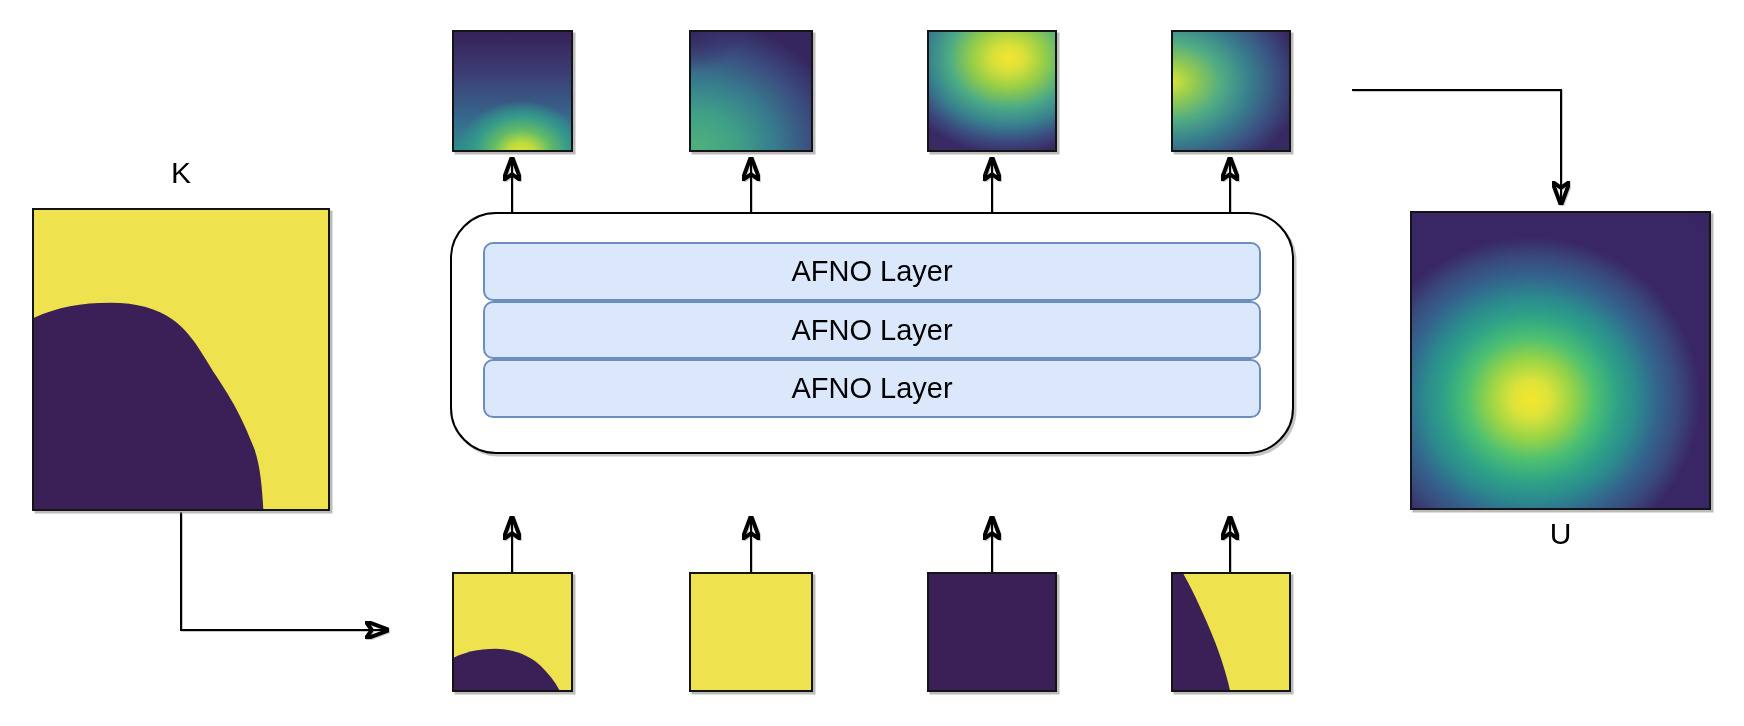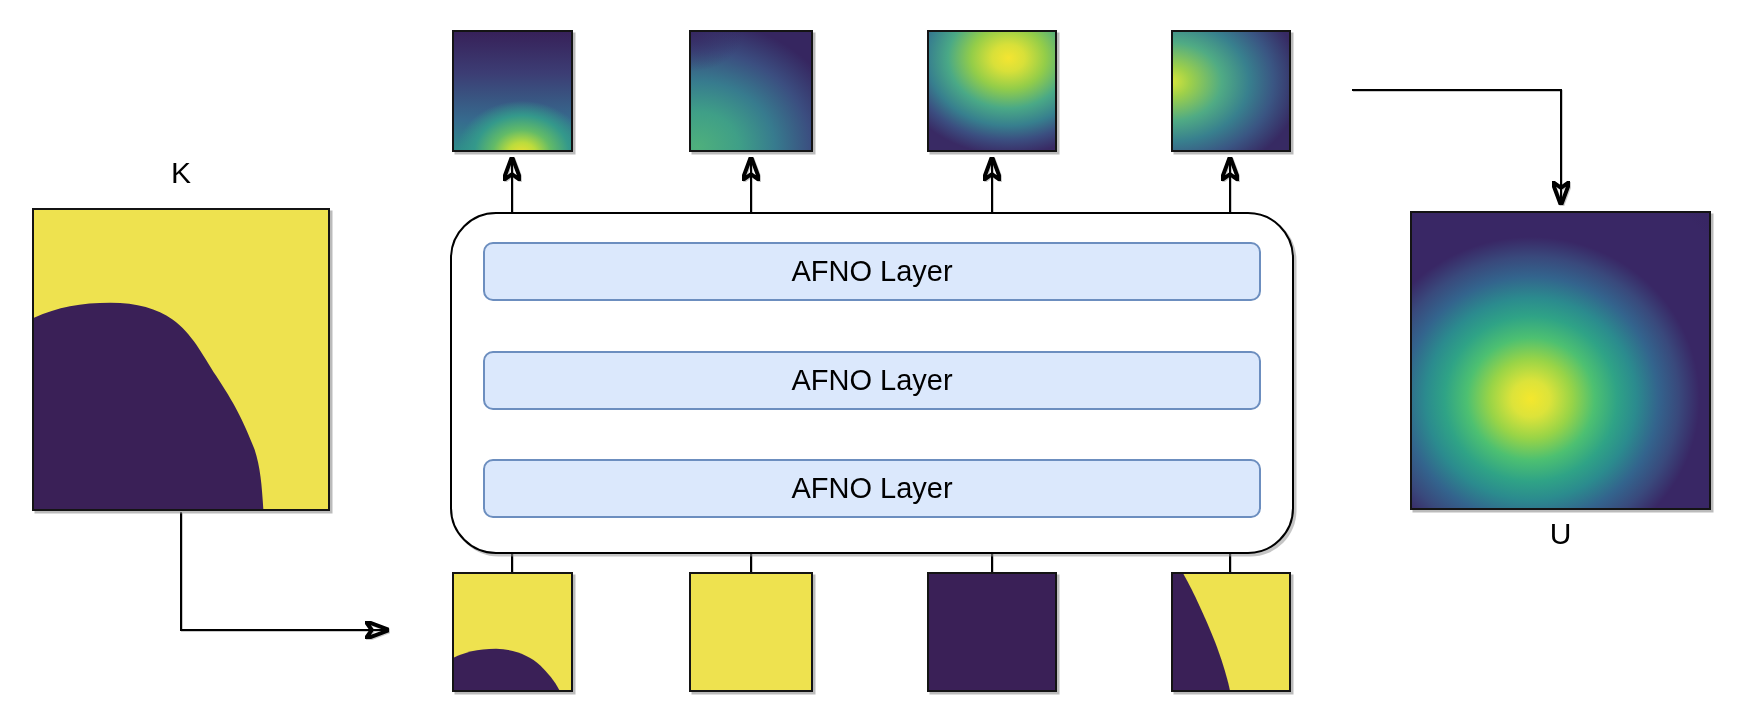--- a/index.html
+++ b/index.html
@@ -38,21 +38,21 @@
       linear-gradient(to bottom, #372159 0%, #3c3d74 35%, #366b8e 75%, #2e8b8a 100%);}
   .gp-t2{background:
       radial-gradient(ellipse 62% 48% at 0% 0%, rgba(54,38,96,0.85) 0%, rgba(54,38,96,0) 70%),
       radial-gradient(ellipse 125% 108% at 5% 98%, #4fb07c 0%, #3f9f87 28%, #377b8e 52%, #3b4e80 76%, #362660 100%);}
   .gp-t3{background:
       radial-gradient(ellipse 92% 82% at 63% 22%, #f4e531 0%, #d8e039 14%, #93cd49 32%, #4aa986 52%, #377f8e 70%, #3b4e80 85%, #392a64 100%);}
   .gp-t4{background:
       radial-gradient(ellipse 118% 88% at -3% 42%, #dce63b 0%, #9ed04a 15%, #50ab84 38%, #38808e 58%, #3a5683 76%, #372a63 96%);}
   
   .afno-box{
-    position:absolute;left:450px;top:212px;width:844px;height:342px;box-sizing:border-box;
+    position:absolute;left:450px;top:212px;width:844px;height:242px;box-sizing:border-box;
     background:#fff;border:2.5px solid #000;border-radius:46px;
     box-shadow:2.5px 2.5px 0 rgba(150,150,150,0.55);
     display:flex;flex-direction:column;justify-content:space-between;
     padding:28px 31px 34px 31px;
   }
   .afno-layer{
     height:59px;box-sizing:border-box;border-radius:10px;
     background:var(--layer-fill,#dbe8fc);border:2px solid var(--layer-border,#6c8ebf);
     display:flex;align-items:center;justify-content:center;
     font-size:29px;color:#000;

